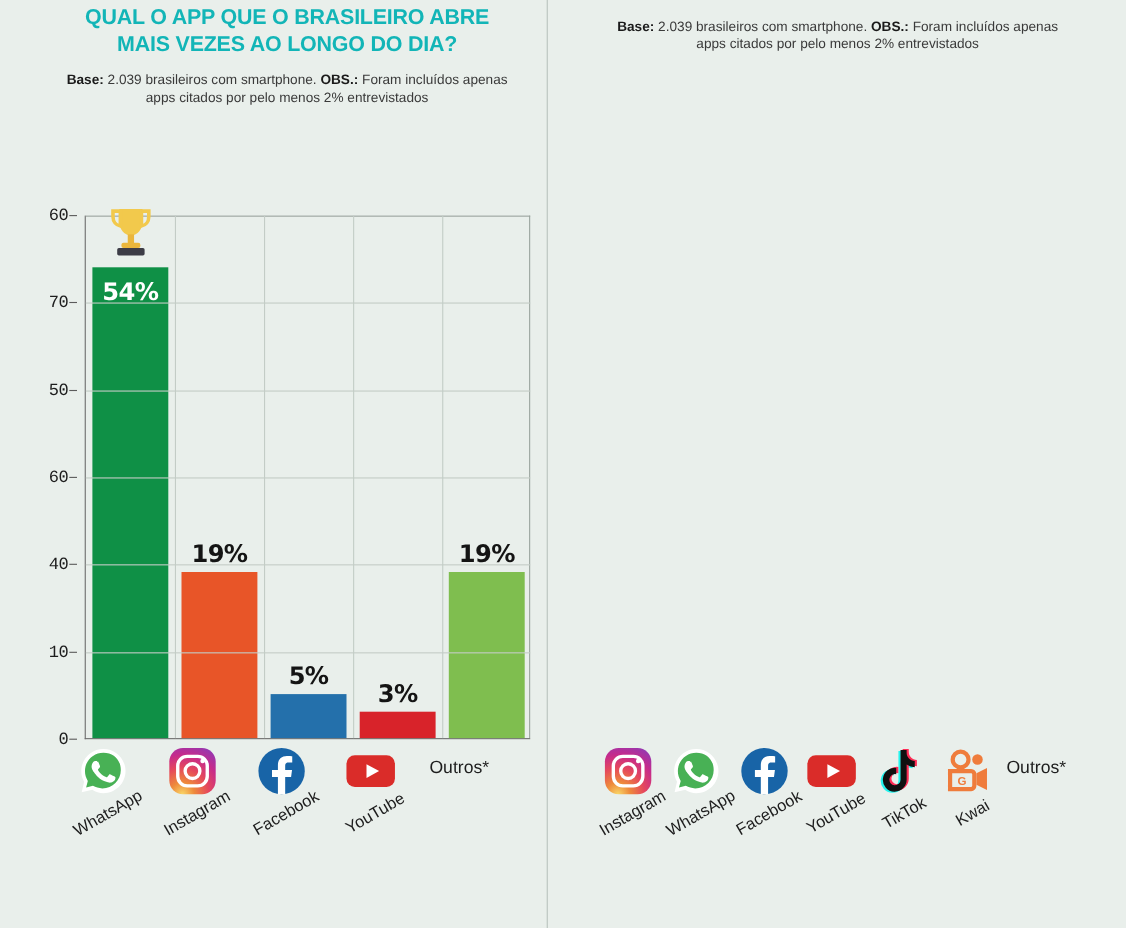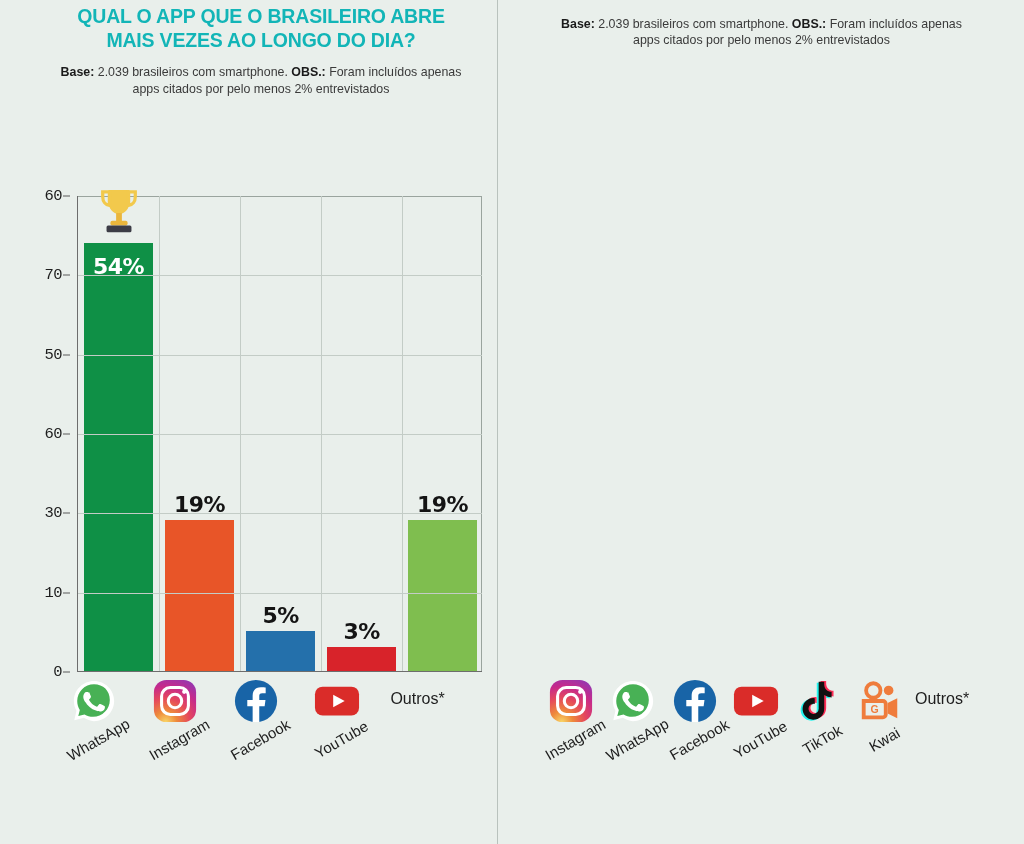--- a/index.html
+++ b/index.html
@@ -143,21 +143,21 @@
         <b>Base:</b><span> 2.039 brasileiros com smartphone. </span><b>OBS.:</b><span> Foram incluídos apenas apps citados por pelo menos 2% entrevistados</span>
       </div>
     </div>
 
     <div class="chart" id="chart-left">
       <div class="ylabels">
           <div class="ylabel" style="top: 476px;">0</div>
           <div class="ytick" style="top: 476px;"></div>
           <div class="ylabel" style="top: 396.667px;">10</div>
           <div class="ytick" style="top: 396.667px;"></div>
-          <div class="ylabel" style="top: 317.333px;">30</div>
+          <div class="ylabel" style="top: 317.333px;">40</div>
           <div class="ytick" style="top: 317.333px;"></div>
           <div class="ylabel" style="top: 238px;">60</div>
           <div class="ytick" style="top: 238px;"></div>
           <div class="ylabel" style="top: 158.667px;">50</div>
           <div class="ytick" style="top: 158.667px;"></div>
           <div class="ylabel" style="top: 79.3333px;">70</div>
           <div class="ytick" style="top: 79.3333px;"></div>
           <div class="ylabel" style="top: 0px;">60</div>
           <div class="ytick" style="top: 0px;"></div>
         </div>

